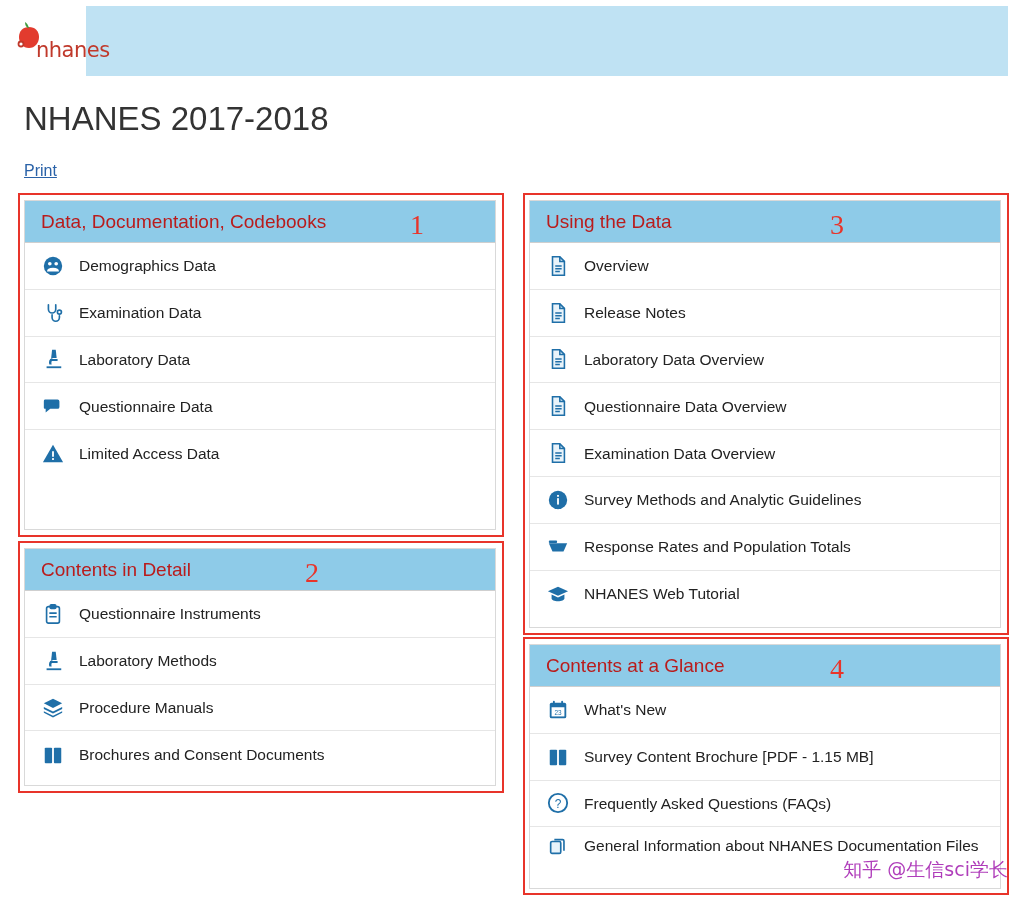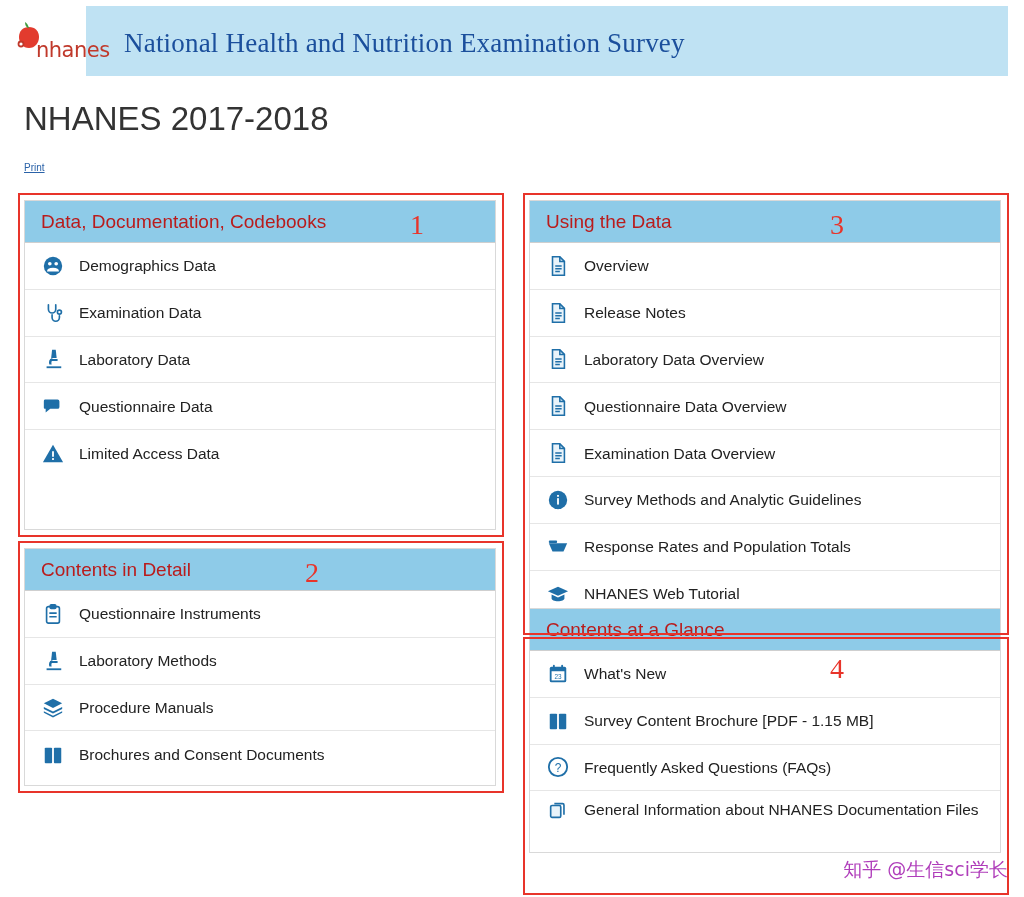--- a/index.html
+++ b/index.html
@@ -65,21 +65,21 @@
     top: 100px;
     font-size: 33px;
     color: #333333;
     font-weight: normal;
     font-family: "Liberation Sans", sans-serif;
   }
   .print-link {
     position: absolute;
     left: 24px;
     top: 162px;
-    font-size: 10px;
+    font-size: 16px;
     color: #2a62a8;
     text-decoration: underline;
     cursor: pointer;
   }
 
   
   .panel {
     position: absolute;
     border: 1px solid #d9d9d9;
     background: #ffffff;
@@ -129,21 +129,21 @@
   .item-label {
     font-size: 15.5px;
     color: #222222;
     line-height: 21px;
   }
 
   
   #panel-ddc   { left: 24px;  top: 200px; width: 472px; height: 330px; }
   #panel-cid   { left: 24px;  top: 548px; width: 472px; height: 238px; }
   #panel-using { left: 529px; top: 200px; width: 472px; height: 428px; }
-  #panel-glance{ left: 529px; top: 608px; width: 472px; height: 245px; }
+  #panel-glance{ left: 529px; top: 644px; width: 472px; height: 245px; }
 
   
   .annot-box {
     position: absolute;
     border: 2.5px solid #e8342a;
     box-sizing: border-box;
     pointer-events: none;
   }
   #annot-1 { left: 18px;  top: 193px; width: 486px; height: 344px; }
   #annot-2 { left: 18px;  top: 541px; width: 486px; height: 252px; }
@@ -180,21 +180,20 @@
 <div class="banner">
   <div class="banner-logo">
     <svg class="logo-apple" viewBox="0 0 26 28">
       <path d="M13 5 C7 5 3 9 3 15 C3 21 7 26 13 26 C19 26 23 21 23 15 C23 9 19 5 13 5 Z" fill="#e23b2e"></path>
       <path d="M13 6 C12 3 11 1 9 0 C9 3 10 5 12 6 Z" fill="#3f9a3d"></path>
       <circle cx="5" cy="22" r="3.4" fill="#c0392b"></circle>
       <circle cx="5" cy="22" r="1.6" fill="#ffffff"></circle>
     </svg>
     <span class="logo-text">nhanes</span>
   </div>
-  <div class="banner-title">National Health and Nutrition Examination Survey</div>
 </div>
 
 <div class="page-title">NHANES 2017-2018</div>
 <a class="print-link" href="#">Print</a>
 
 <div class="panel" id="panel-ddc">
   <div class="panel-header">Data, Documentation, Codebooks</div>
   <ul class="panel-list">
     <li>
       <span class="item-icon">

